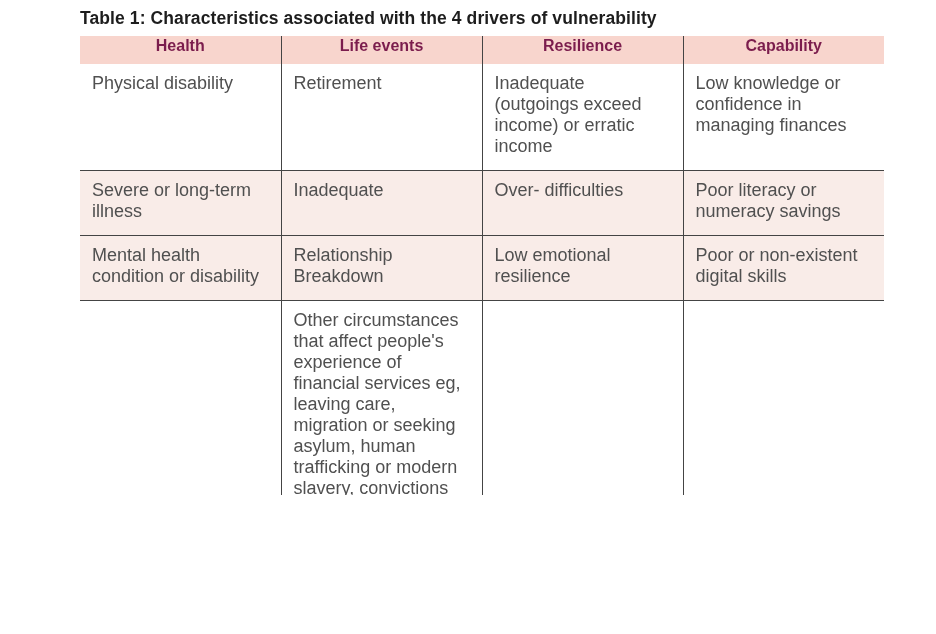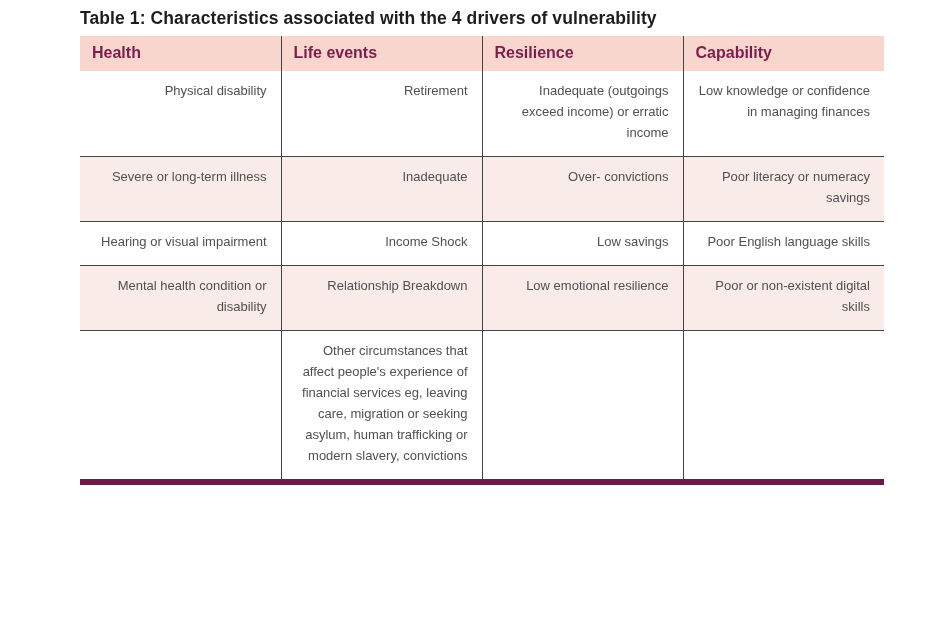--- a/index.html
+++ b/index.html
@@ -38,31 +38,30 @@
     border-collapse: collapse;
     table-layout: fixed;
     border-bottom: 6px solid var(--bottom-bar);
   }
   table.vuln-table col { width: 25%; }
   table.vuln-table th {
     background: var(--header-bg);
     color: var(--header-text);
     font-size: 16px;
     font-weight: bold;
-    text-align: left;
+    text-align: center;
     vertical-align: middle;
-    padding: 8px 12px 9px 12px;
+    padding: 1px 12px 9px 12px;
   }
   table.vuln-table td {
     color: var(--body-text);
-    font-size: 13px;
+    font-size: 18px;
     line-height: 21px;
     vertical-align: top;
     padding: 9px 14px 13px 12px;
-    text-align: right;
   }
   table.vuln-table th + th,
   table.vuln-table td + td {
     border-left: 1px solid var(--grid-line);
   }
   table.vuln-table tbody tr + tr td {
     border-top: 1px solid var(--grid-line);
   }
   table.vuln-table tbody tr.row-pink {
     background: var(--row-alt-bg);
@@ -94,28 +93,22 @@
     <tbody>
       <tr>
         <td>Physical disability</td>
         <td>Retirement</td>
         <td>Inadequate (outgoings exceed income) or erratic income</td>
         <td>Low knowledge or confidence in managing finances</td>
       </tr>
       <tr class="row-pink">
         <td>Severe or long-term illness</td>
         <td>Inadequate</td>
-        <td>Over- convictions</td>
+        <td>Over- difficulties</td>
         <td>Poor literacy or numeracy savings</td>
-      </tr>
-      <tr>
-        <td>Hearing or visual impairment</td>
-        <td>Income Shock</td>
-        <td>Low savings</td>
-        <td>Poor English language skills</td>
       </tr>
       <tr class="row-pink">
         <td>Mental health condition or disability</td>
         <td>Relationship Breakdown</td>
         <td>Low emotional resilience</td>
         <td>Poor or non-existent digital skills</td>
       </tr>
       <tr>
         <td></td>
         <td>Other circumstances that affect people's experience of financial services eg, leaving care, migration or seeking asylum, human trafficking or modern slavery, convictions</td>

